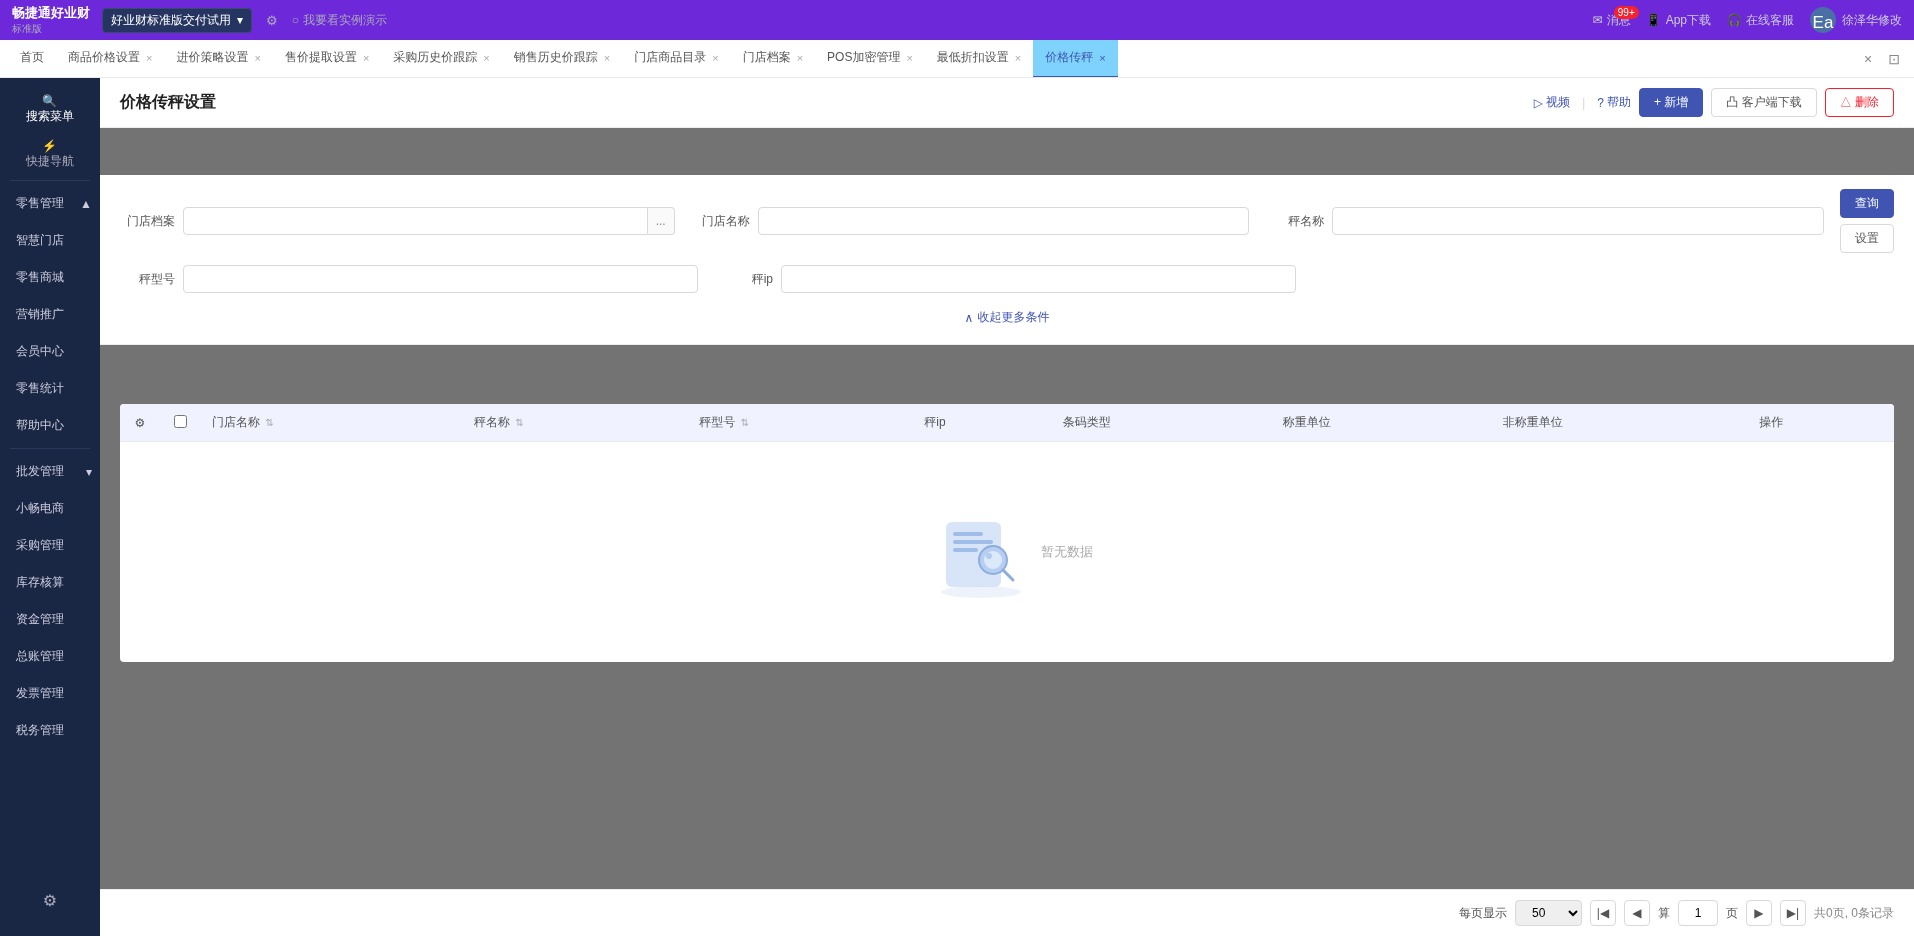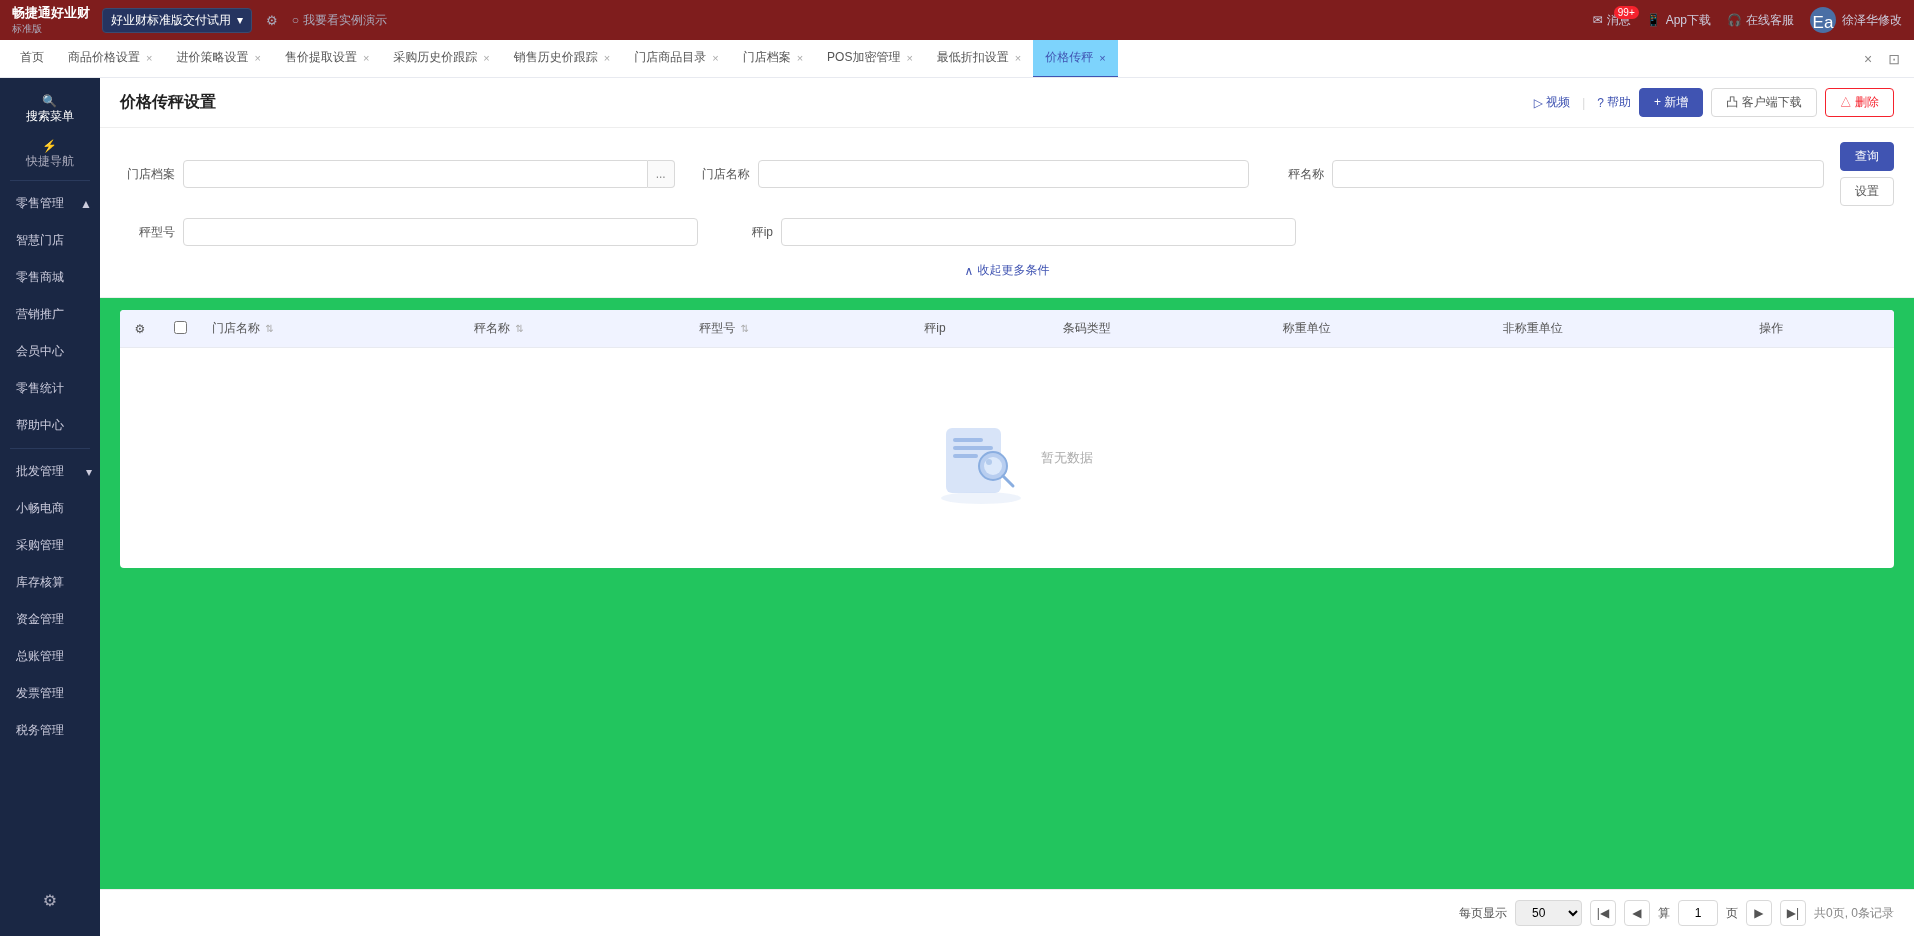--- a/index.html
+++ b/index.html
@@ -1,19 +1,19 @@
 <!DOCTYPE html>
 <html><head>
   <meta charset="utf-8">
   <style>
     * { box-sizing: border-box; margin: 0; padding: 0; }
     body { font-family: 'Microsoft YaHei', Arial, sans-serif; font-size: 13px; background: #f0f2f5; color: #333; display: flex; flex-direction: column; height: 936px; overflow: hidden; }
 
     
-    .top-bar { background: #7f1d1d; height: 40px; display: flex; align-items: center; padding: 0 12px; gap: 10px; flex-shrink: 0; }
+    .top-bar { background: #6d28d9; height: 40px; display: flex; align-items: center; padding: 0 12px; gap: 10px; flex-shrink: 0; }
     .logo-area { display: flex; flex-direction: column; color: #fff; font-size: 11px; line-height: 1.3; min-width: 80px; }
     .logo-area .app-name { font-size: 13px; font-weight: bold; }
     .logo-area .version { font-size: 10px; color: #aab; }
     .version-selector { background: #253460; border: 1px solid #3a4a70; border-radius: 4px; color: #fff; font-size: 12px; padding: 3px 8px; display: flex; align-items: center; gap: 6px; cursor: pointer; }
     .settings-icon-btn { color: #aab; cursor: pointer; padding: 4px; }
     .demo-btn { color: #aab; font-size: 12px; cursor: pointer; display: flex; align-items: center; gap: 4px; }
     .top-right { margin-left: auto; display: flex; align-items: center; gap: 16px; }
     .top-right-item { color: #ccd; font-size: 12px; display: flex; align-items: center; gap: 4px; cursor: pointer; position: relative; }
     .badge { background: #f5222d; color: #fff; border-radius: 8px; font-size: 10px; padding: 1px 4px; position: absolute; top: -6px; right: -8px; }
     .avatar-area { display: flex; align-items: center; gap: 6px; color: #ccd; font-size: 12px; cursor: pointer; }
@@ -36,21 +36,21 @@
     .sidebar { background: #1a2744; width: 100px; display: flex; flex-direction: column; align-items: center; padding: 8px 0; overflow-y: auto; flex-shrink: 0; }
     .sidebar-search { color: #fff; font-size: 12px; padding: 8px 0; cursor: pointer; text-align: center; width: 100%; }
     .sidebar-nav { color: #aab; font-size: 12px; padding: 6px 0; cursor: pointer; text-align: center; width: 100%; }
     .sidebar-item { color: #ccd; font-size: 12px; padding: 10px 6px; cursor: pointer; text-align: center; width: 100%; display: flex; align-items: center; justify-content: space-between; padding-left: 16px; padding-right: 8px; }
     .sidebar-item.has-arrow { justify-content: space-between; }
     .sidebar-divider { height: 1px; background: #2a3a5c; width: 80%; margin: 4px auto; }
     .sidebar-bottom { margin-top: auto; padding: 10px 0; }
     .sidebar-gear { color: #aab; font-size: 16px; cursor: pointer; text-align: center; width: 100%; padding: 8px 0; }
 
     
-    .content { flex: 1; display: flex; flex-direction: column; overflow: hidden; background: #22c55e; }
+    .content { flex: 1; display: flex; flex-direction: column; overflow: hidden; background: #737373; gap: 47px; }
 
     
     .page-header { background: #fff; padding: 10px 20px; display: flex; align-items: center; justify-content: space-between; border-bottom: 1px solid #eee; flex-shrink: 0; }
     .page-title { font-size: 16px; font-weight: 600; color: #222; }
     .header-actions { display: flex; align-items: center; gap: 8px; }
     .header-link { color: #4054b2; font-size: 12px; cursor: pointer; display: flex; align-items: center; gap: 3px; }
     .divider-v { color: #ddd; margin: 0 4px; }
     .btn { padding: 5px 14px; border-radius: 4px; font-size: 12px; cursor: pointer; border: 1px solid transparent; display: flex; align-items: center; gap: 4px; }
     .btn-primary { background: #4054b2; color: #fff; border-color: #4054b2; }
     .btn-default { background: #fff; color: #555; border-color: #d9d9d9; }

